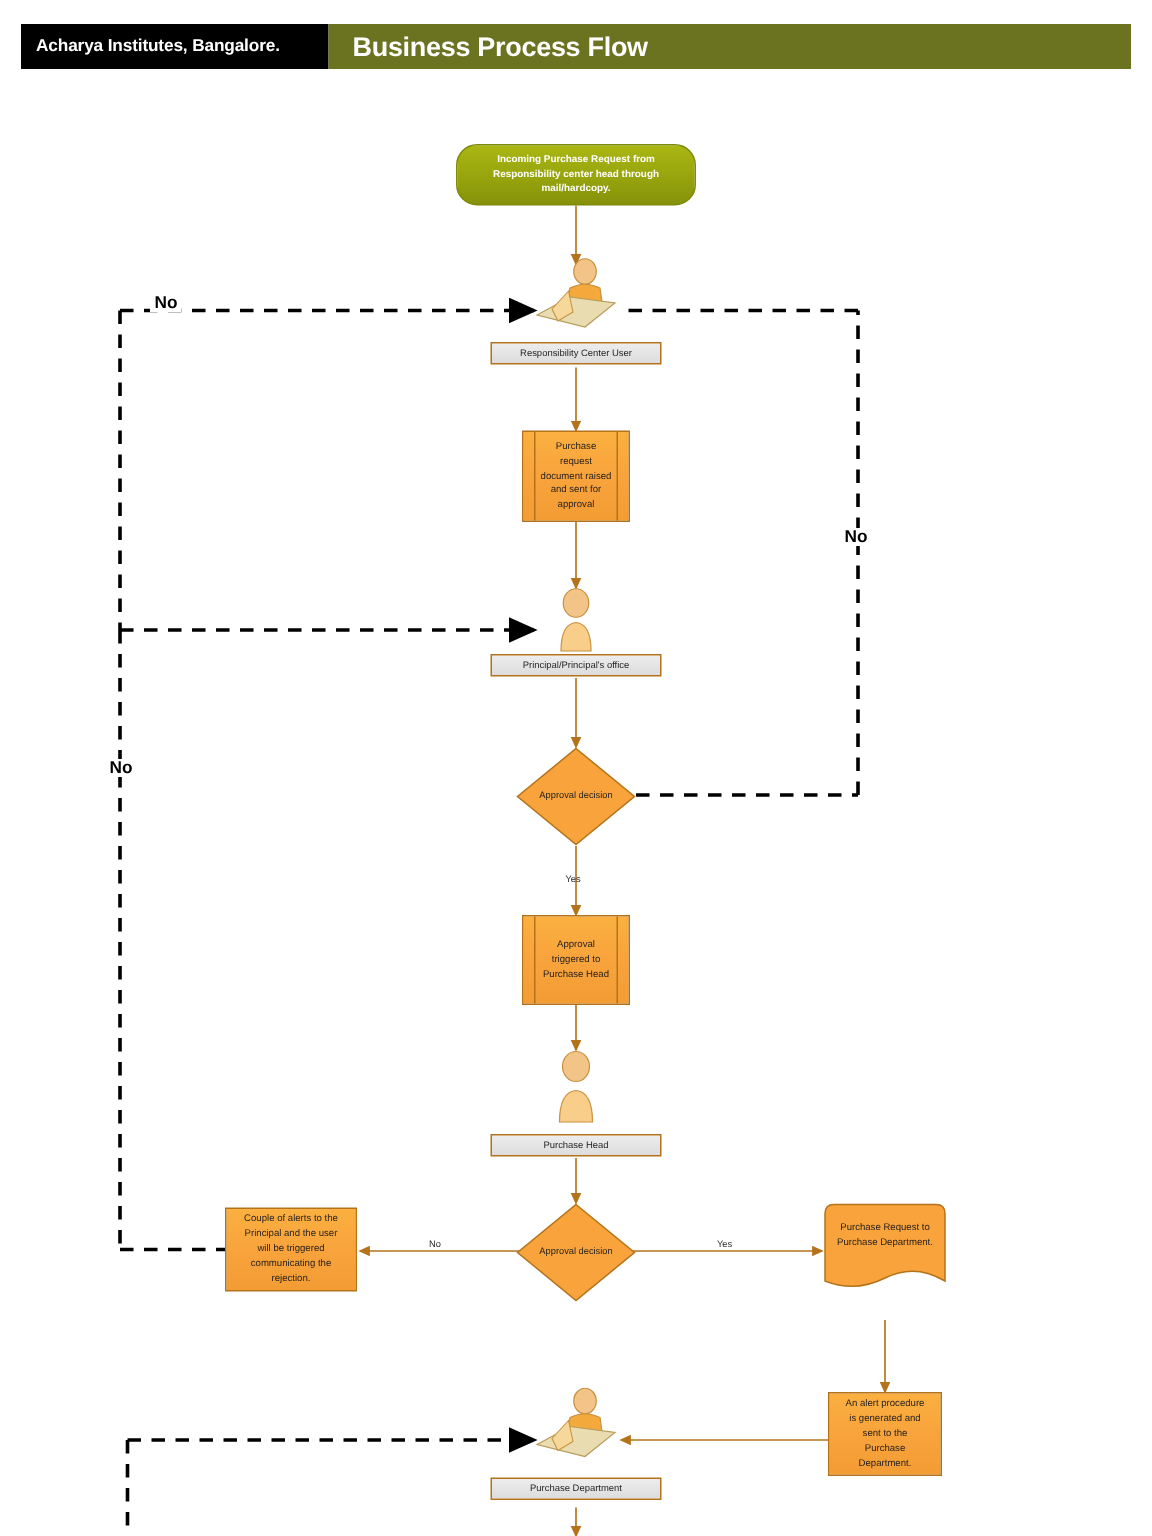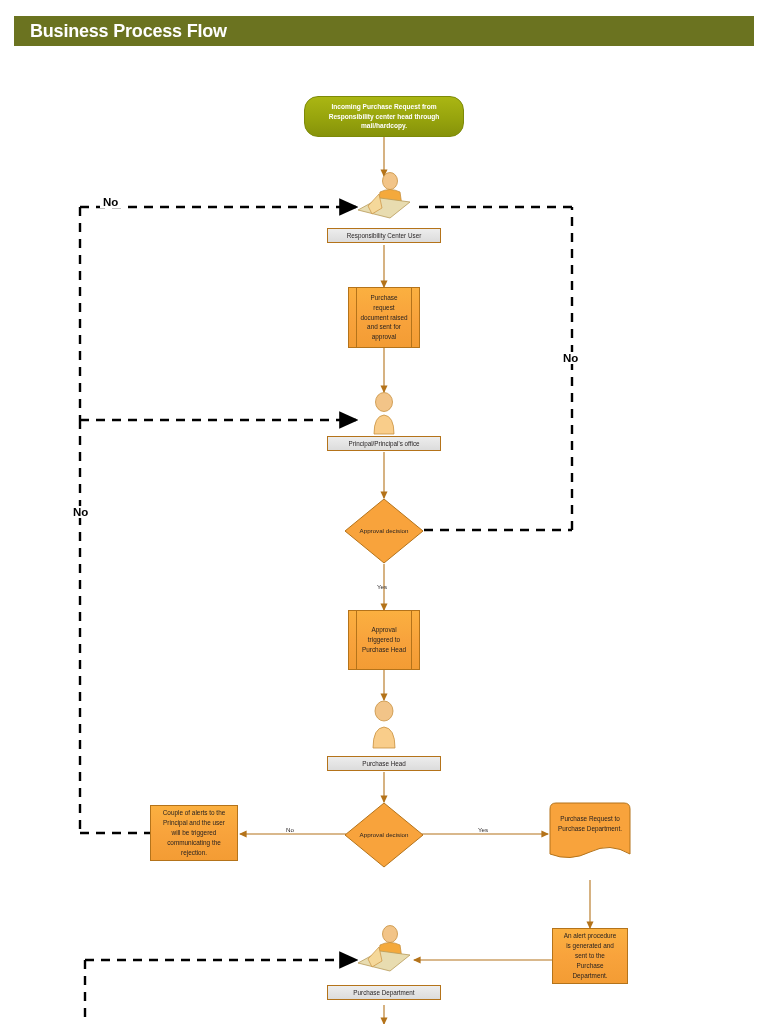--- a/index.html
+++ b/index.html
@@ -69,20 +69,23 @@
   
   .elabel{position:absolute;color:#231f20;font-size:6.2px;}
   .nolabel{position:absolute;color:#000000;font-size:11.5px;font-weight:bold;background:#ffffff;padding:0 3px;}
 </style>
 </head>
 <body>
 
 <div id="canvas">
 
   <div id="header">
+    <div id="header-left">
+      <span>Acharya Institutes, Bangalore.</span>
+    </div>
     <div id="header-right">
       <span>Business Process Flow</span>
     </div>
   </div>
 
   <svg id="svg-layer" viewBox="0 0 768 1024">
     <defs>
       <marker id="arrO" markerWidth="7" markerHeight="7" refX="6" refY="3.2" orient="auto">
         <path d="M0,0 L7,3.2 L0,6.4 z" fill="#b4731a"></path>
       </marker>

